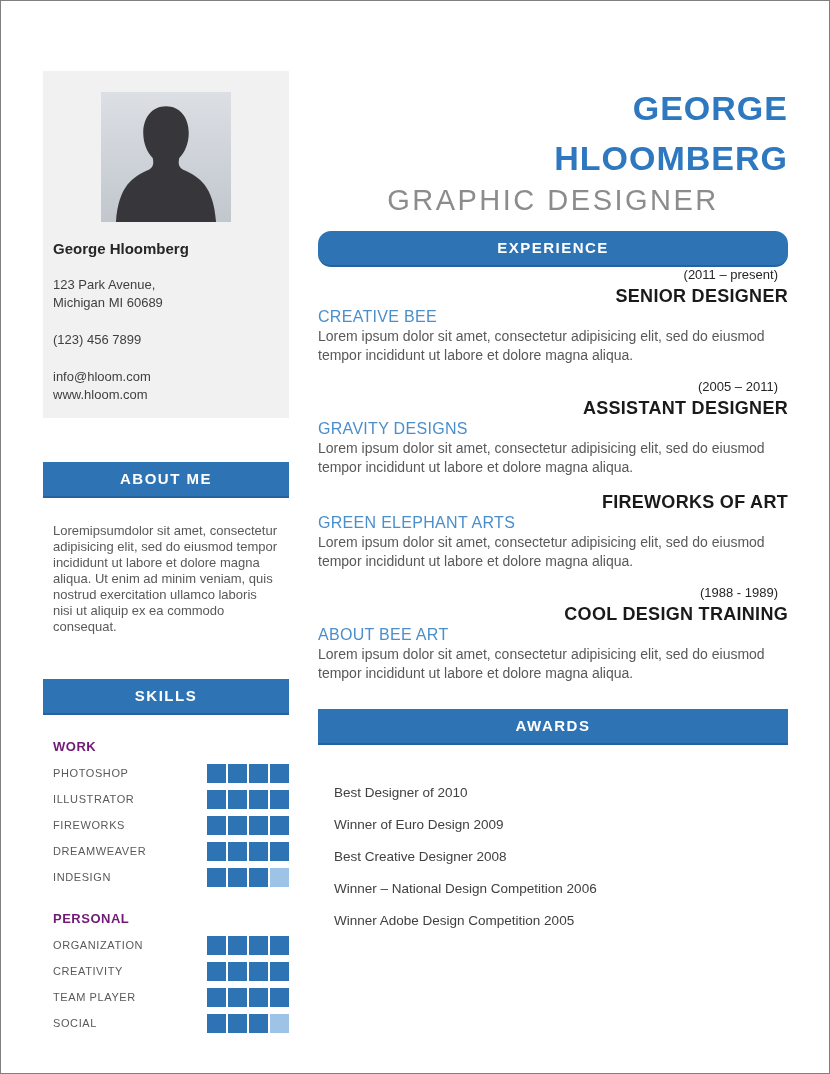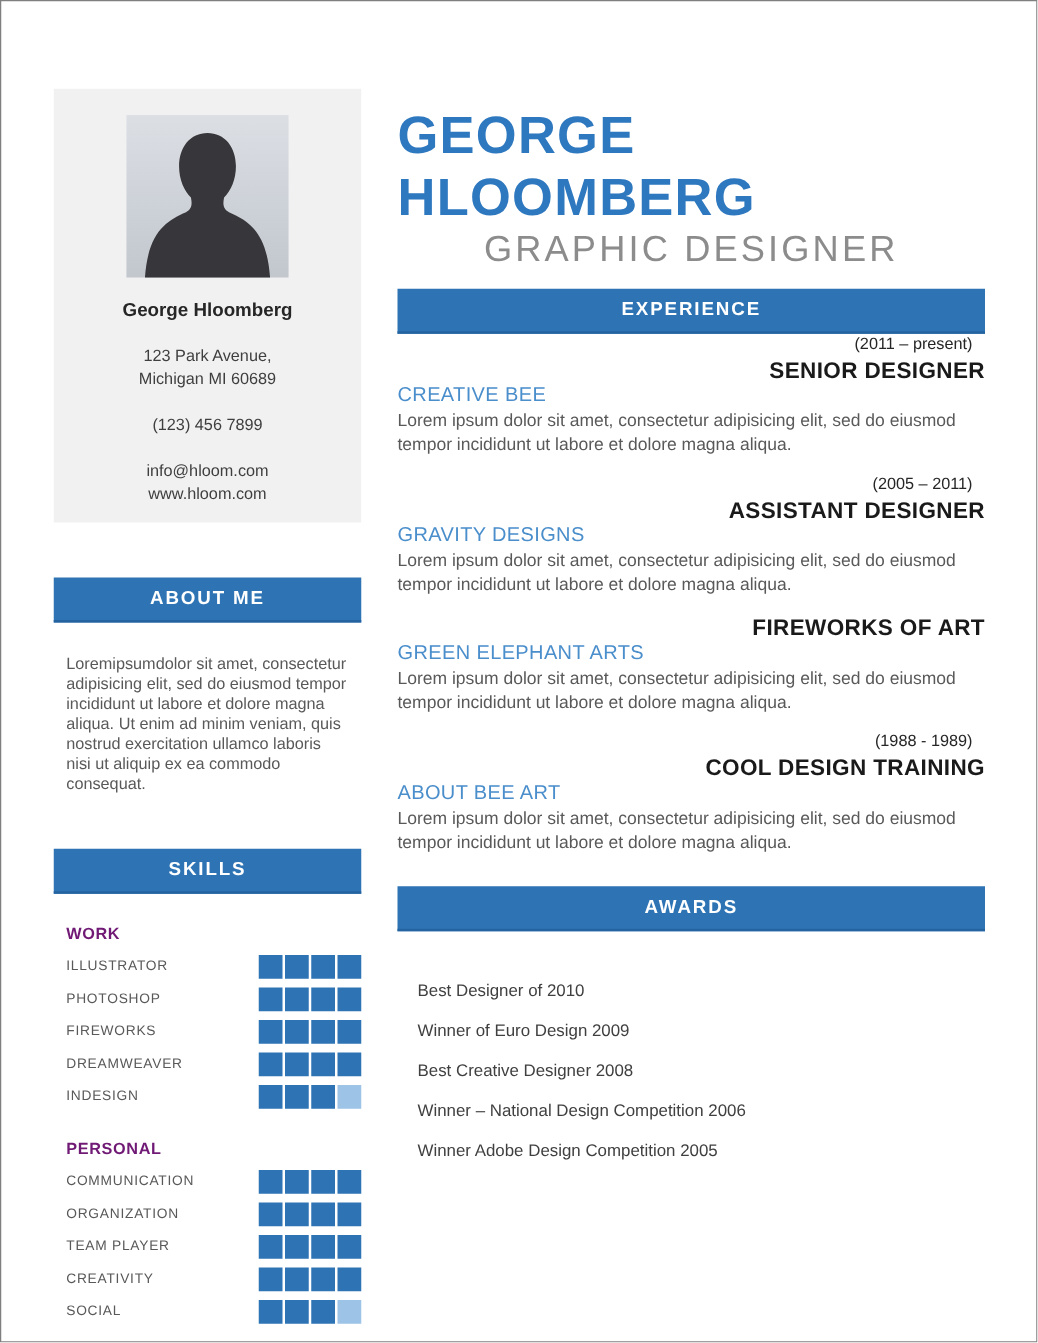--- a/index.html
+++ b/index.html
@@ -20,21 +20,21 @@
     border-bottom:2px solid #2463a0;
     height:36px; line-height:34px;
     text-align:center;
     color:#ffffff; font-weight:bold;
     font-size:15px; letter-spacing:1.5px;margin-top:44px;
   }
 
   
   .sidebar { position:absolute; left:42px; top:70px; width:246px; }
 
-  .contact-card { background:#f1f1f2; padding:20px 10px 14px 10px; text-align:center; }
+  .contact-card { background:#f1f1f2; padding:20px 10px 14px 10px; }
   .photo { width:130px; height:132px; margin:0 auto; display:block; }
   .contact-name { margin-top:17px; font-size:15px; font-weight:bold; color:#262626; }
   .contact-block { margin-top:19px; font-size:13px; line-height:18px; color:#3f3f3f; }
 
   .about-text {
     margin:25px 0 23px 0; padding:0 10px;
     font-size:13px; line-height:16px; color:#595959;
   }
 
   .group-label {
@@ -48,29 +48,29 @@
   }
   .squares { display:flex; width:84px; }
   .sq { width:19px; height:19px; margin-left:2px; display:inline-block; }
   .sq-full  { background:var(--accent,#2e74b5); }
   .sq-light { background:var(--accent-light,#9dc3e6); }
 
   
   .main { position:absolute; left:317px; top:82px; width:470px; }
 
   .name-line {
-    text-align:left; font-size:42px; font-weight:bold;
+    text-align:right; font-size:34px; font-weight:bold;
     line-height:50px; letter-spacing:1px;
     color:var(--name-blue,#2e78bf);
   }
   .job-title {
     text-align:center; font-size:29px; font-weight:400;
     line-height:34px; letter-spacing:2.5px; color:#8c8c8c;
   }
-  .banner-experience { margin-top:14px; }
+  .banner-experience { margin-top:14px;border-radius:13px; }
 
   .entry + .entry { margin-top:14px; }
   .entry-date {
     font-size:13px; line-height:16px; color:#262626;
     text-align:right; padding-right:10px; margin-bottom:2px;
   }
   .entry-role { font-size:18px; line-height:22px; font-weight:bold; color:#1a1a1a; letter-spacing:0.3px;text-align:right; }
   .entry-company { font-size:16px; line-height:20px; color:var(--company-blue,#4a8ecb); letter-spacing:0.3px; }
   .entry-desc { font-size:14px; line-height:19px; color:#595959; width:448px; }
 
@@ -113,30 +113,30 @@
     </div>
 
     <div class="banner">ABOUT ME</div>
     <div class="about-text">Loremipsumdolor sit amet, consectetur adipisicing elit, sed do eiusmod tempor incididunt ut labore et dolore magna aliqua. Ut enim ad minim veniam, quis nostrud exercitation ullamco laboris nisi ut aliquip ex ea commodo consequat.</div>
 
     <div class="banner">SKILLS</div>
 
     <div>
       <div class="group-label">WORK</div>
       <div class="skill-row">
+        <span class="skill-label">PHOTOSHOP</span>
+        <span class="squares">
+            <span class="sq sq-full"></span>
+            <span class="sq sq-full"></span>
+            <span class="sq sq-full"></span>
+            <span class="sq sq-full"></span>
+          </span>
+      </div>
+      <div class="skill-row">
         <span class="skill-label">ILLUSTRATOR</span>
-        <span class="squares">
-            <span class="sq sq-full"></span>
-            <span class="sq sq-full"></span>
-            <span class="sq sq-full"></span>
-            <span class="sq sq-full"></span>
-          </span>
-      </div>
-      <div class="skill-row">
-        <span class="skill-label">PHOTOSHOP</span>
         <span class="squares">
             <span class="sq sq-full"></span>
             <span class="sq sq-full"></span>
             <span class="sq sq-full"></span>
             <span class="sq sq-full"></span>
           </span>
       </div>
       <div class="skill-row">
         <span class="skill-label">FIREWORKS</span>
         <span class="squares">
@@ -162,48 +162,39 @@
             <span class="sq sq-full"></span>
             <span class="sq sq-full"></span>
             <span class="sq sq-light"></span>
           </span>
       </div>
     </div>
 
     <div>
       <div class="group-label">PERSONAL</div>
       <div class="skill-row">
-        <span class="skill-label">COMMUNICATION</span>
-        <span class="squares">
-            <span class="sq sq-full"></span>
-            <span class="sq sq-full"></span>
-            <span class="sq sq-full"></span>
-            <span class="sq sq-full"></span>
-          </span>
-      </div>
-      <div class="skill-row">
         <span class="skill-label">ORGANIZATION</span>
         <span class="squares">
             <span class="sq sq-full"></span>
             <span class="sq sq-full"></span>
             <span class="sq sq-full"></span>
             <span class="sq sq-full"></span>
           </span>
       </div>
       <div class="skill-row">
+        <span class="skill-label">CREATIVITY</span>
+        <span class="squares">
+            <span class="sq sq-full"></span>
+            <span class="sq sq-full"></span>
+            <span class="sq sq-full"></span>
+            <span class="sq sq-full"></span>
+          </span>
+      </div>
+      <div class="skill-row">
         <span class="skill-label">TEAM PLAYER</span>
-        <span class="squares">
-            <span class="sq sq-full"></span>
-            <span class="sq sq-full"></span>
-            <span class="sq sq-full"></span>
-            <span class="sq sq-full"></span>
-          </span>
-      </div>
-      <div class="skill-row">
-        <span class="skill-label">CREATIVITY</span>
         <span class="squares">
             <span class="sq sq-full"></span>
             <span class="sq sq-full"></span>
             <span class="sq sq-full"></span>
             <span class="sq sq-full"></span>
           </span>
       </div>
       <div class="skill-row">
         <span class="skill-label">SOCIAL</span>
         <span class="squares">

